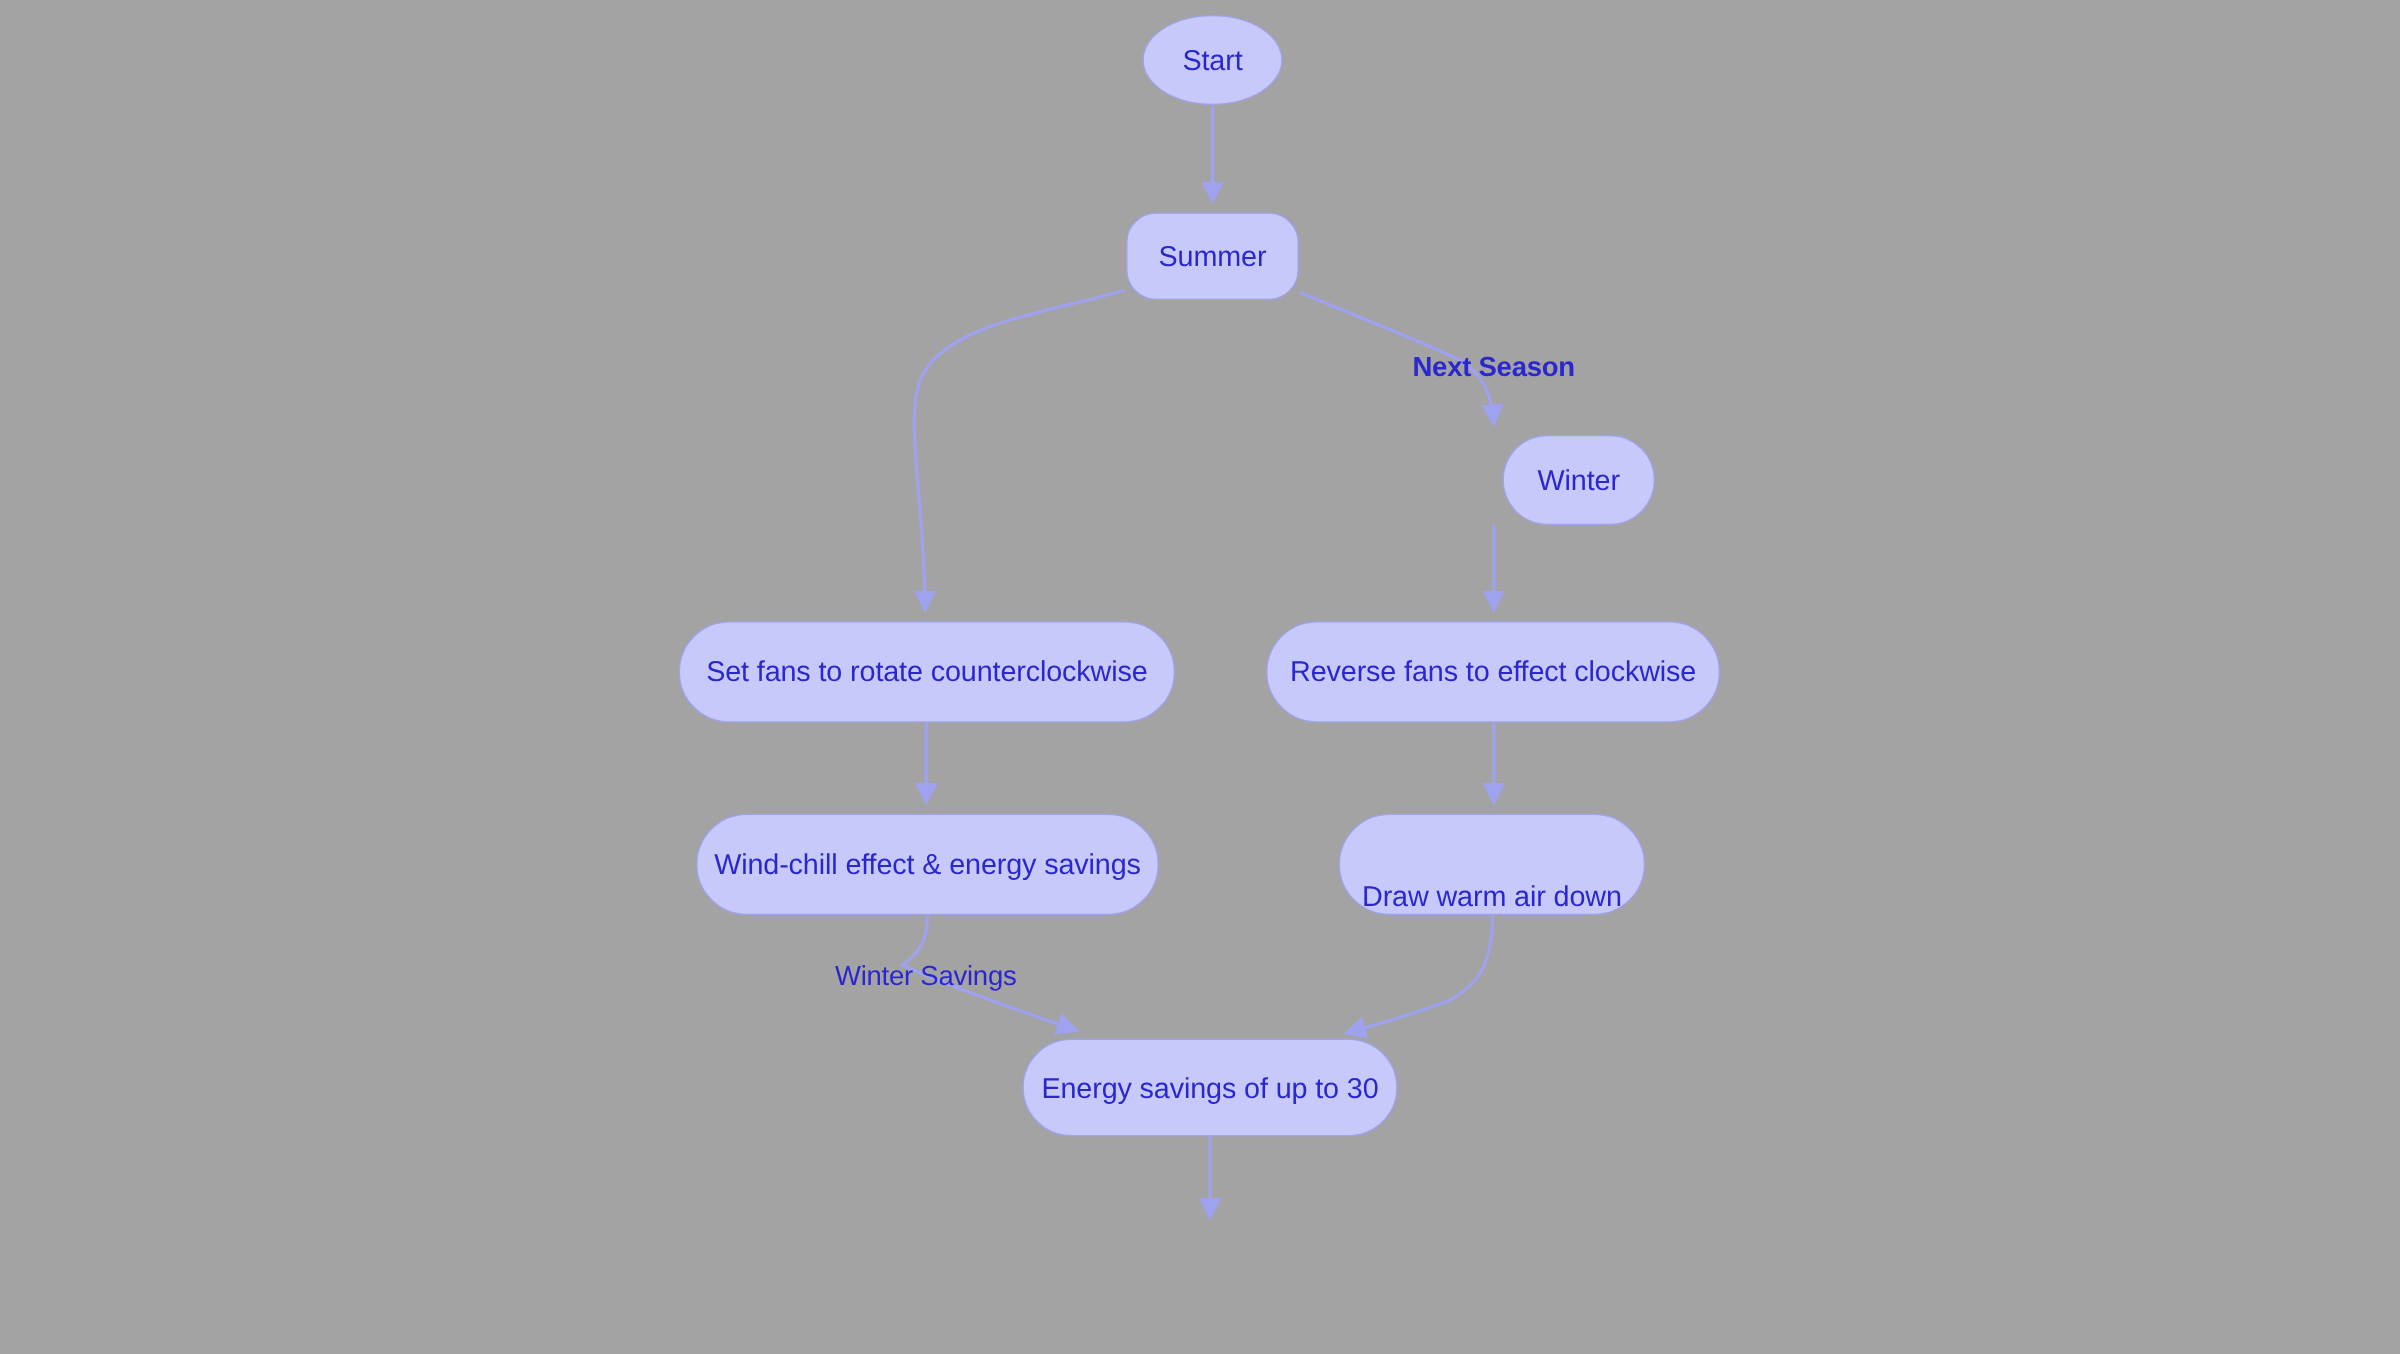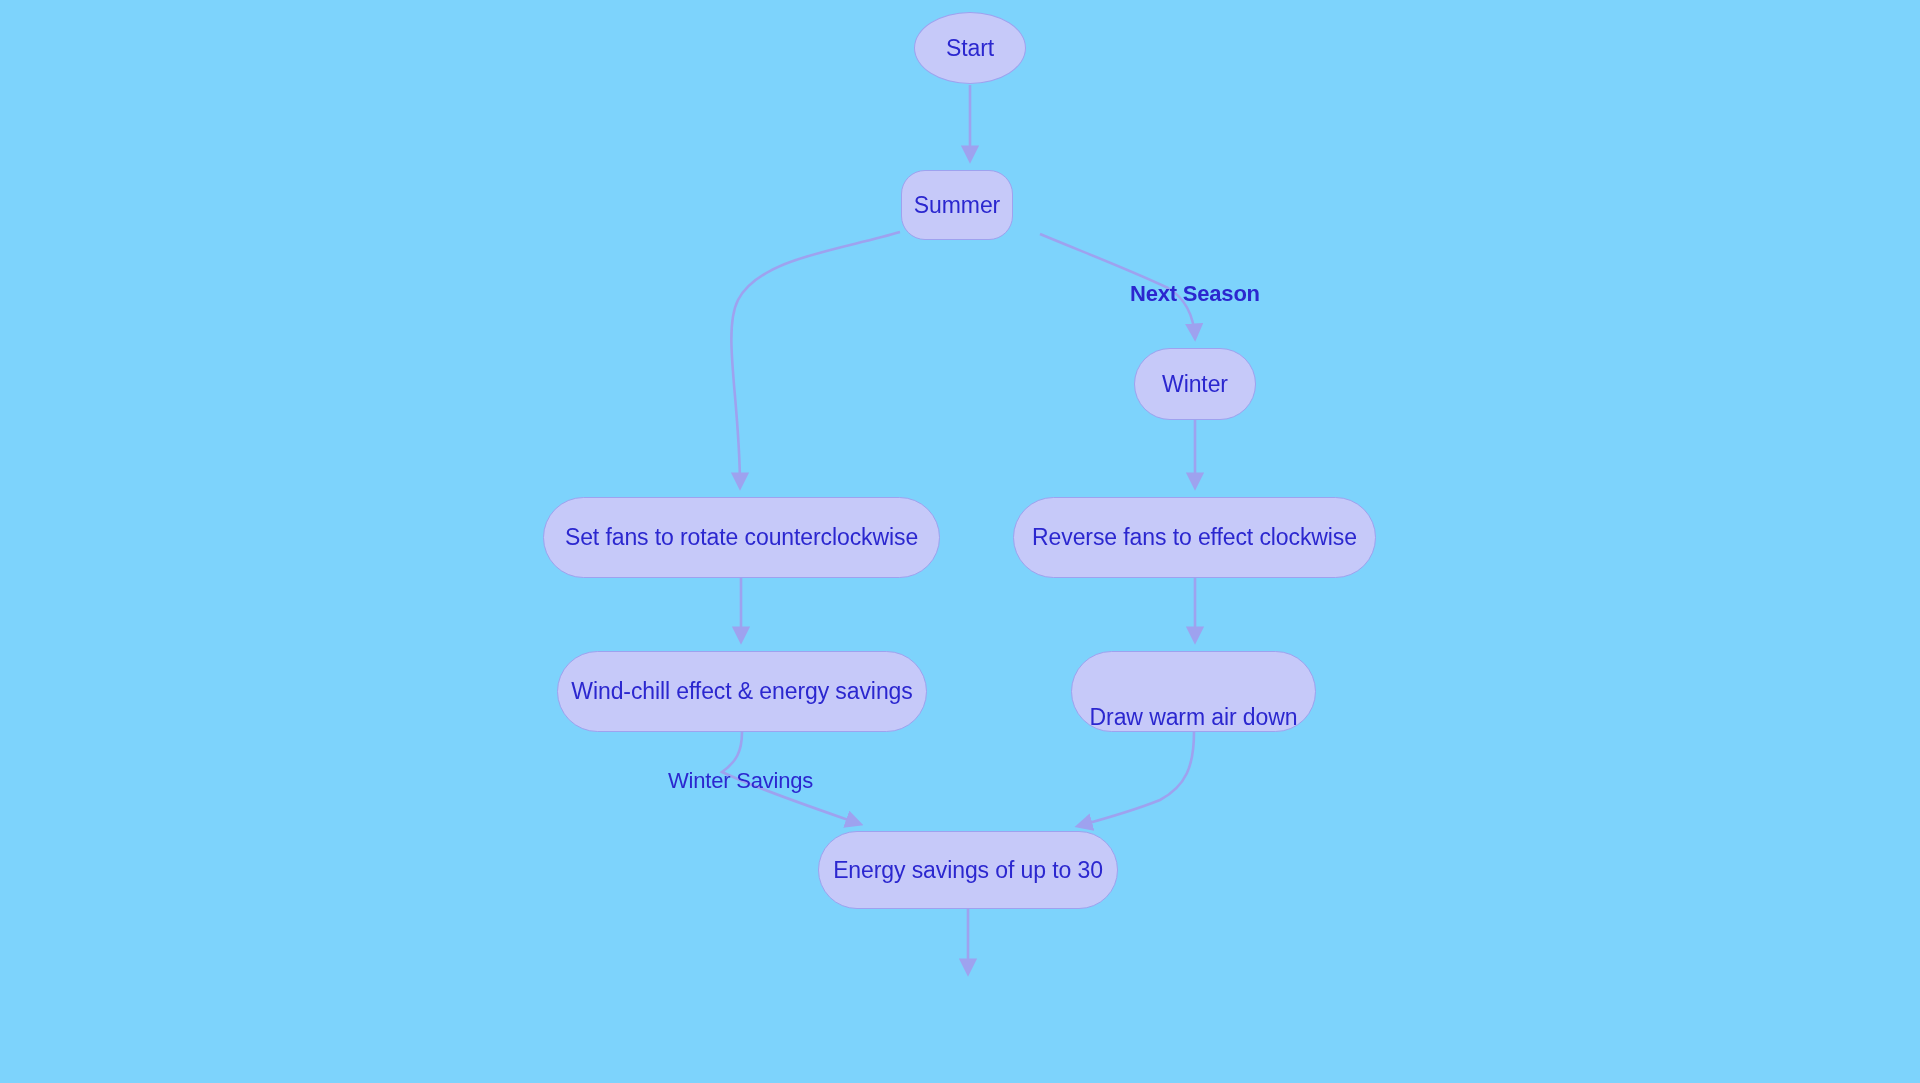--- a/index.html
+++ b/index.html
@@ -11,21 +11,21 @@
   body {
     width: 1920px;
     height: 1083px;
     overflow: hidden;
     font-family: "Liberation Sans", sans-serif;
   }
   #flowchart-canvas {
     position: relative;
     width: 1920px;
     height: 1083px;
-    background: #7dd3fc;
+    background: #a3a3a3;
   }
   #edge-layer {
     position: absolute;
     left: 0;
     top: 0;
     width: 1920px;
     height: 1083px;
   }
   .node {
     position: absolute;
@@ -91,25 +91,25 @@
 
     <path d="M 1194 732 C 1194 766, 1186 786, 1160 800 C 1130 812, 1100 820, 1078 826" fill="none" stroke="#9ea2ef" stroke-width="2.6" marker-end="url(#arrowhead)"></path>
 
     <path d="M 968 909 L 968 973" fill="none" stroke="#9ea2ef" stroke-width="2.6" marker-end="url(#arrowhead)"></path>
   </svg>
 
   <div class="node terminal" style="left:914px; top:12px; width:112px; height:72px;">
     <span>Start</span>
   </div>
 
-  <div class="node decision" style="left:901px; top:170px; width:112px; height:70px;">
+  <div class="node decision" style="left:901px; top:170px; width:138px; height:70px;">
     <span>Summer</span>
   </div>
 
-  <div class="node decision" style="left:1134px; top:348px; width:122px; height:72px; border-radius:36px;">
+  <div class="node decision" style="left:1202px; top:348px; width:122px; height:72px; border-radius:36px;">
     <span>Winter</span>
   </div>
 
   <div class="node process" style="left:543px; top:497px; width:397px; height:81px;">
     <span>Set fans to rotate counterclockwise</span>
   </div>
 
   <div class="node process" style="left:1013px; top:497px; width:363px; height:81px;">
     <span>Reverse fans to effect clockwise</span>
   </div>

